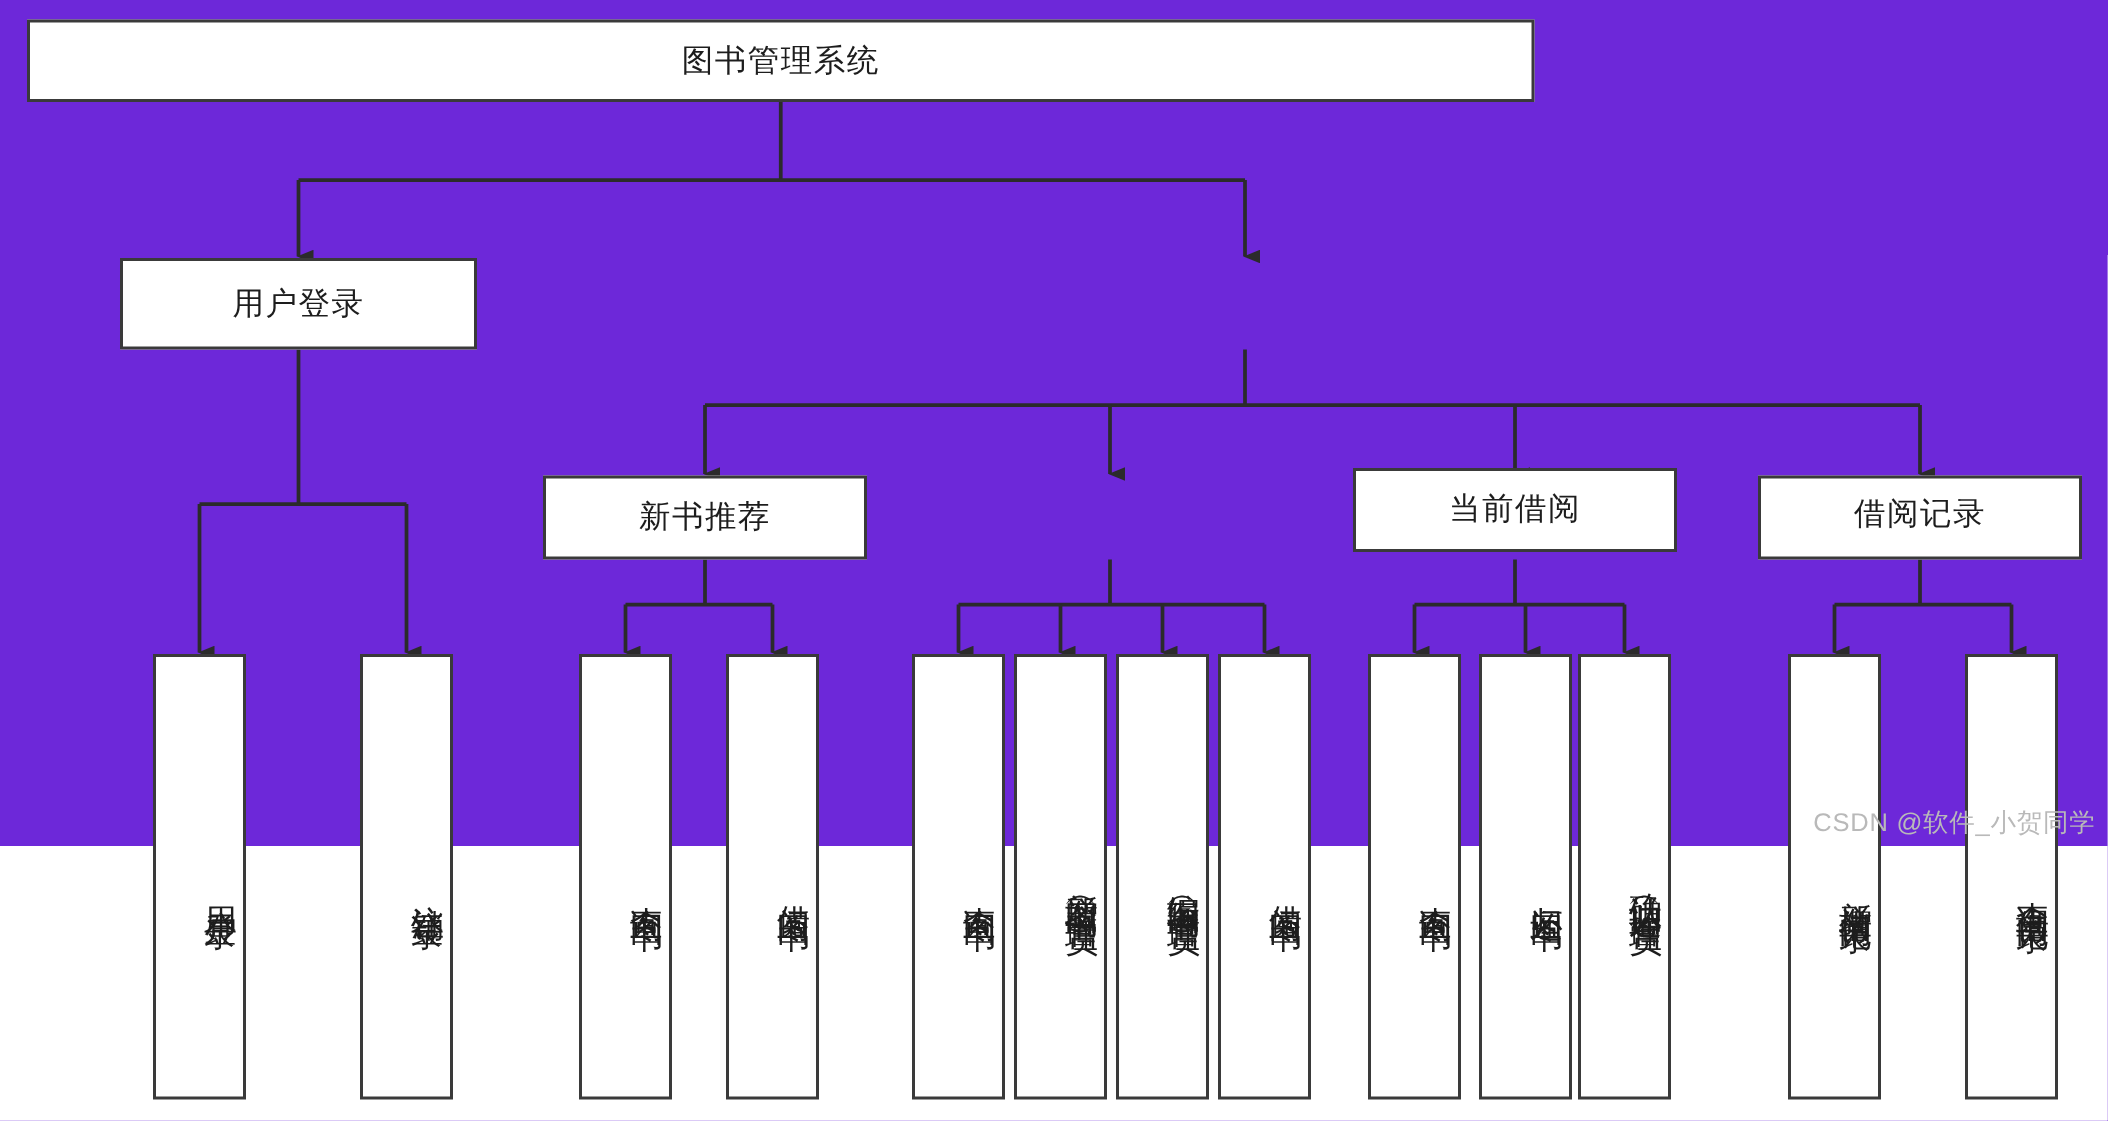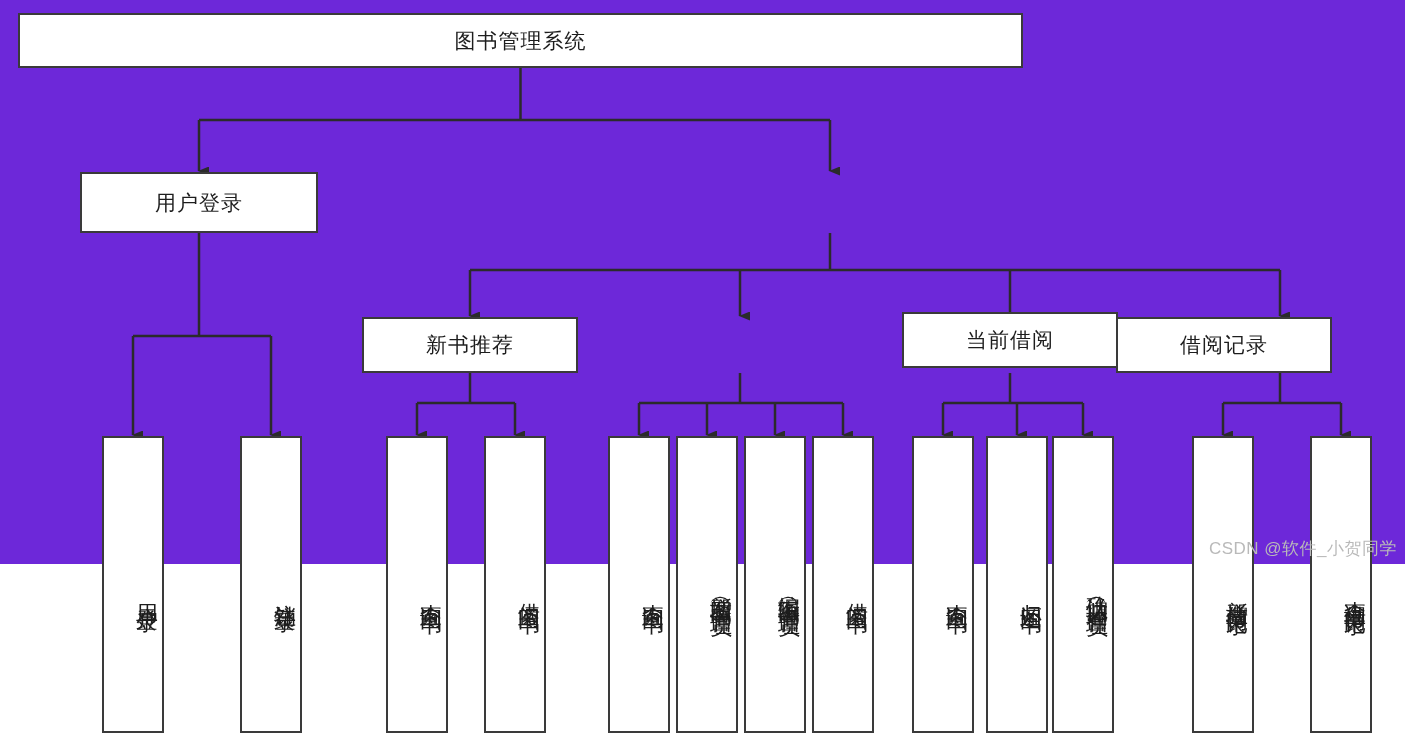--- a/index.html
+++ b/index.html
@@ -125,21 +125,21 @@
   <div class="node horiz" style="left: 80px; top: 172px; width: 238px; height: 61px;">
     <span class="nlabel">用户登录</span>
   </div>
 
   <div class="node horiz" style="left: 362px; top: 317px; width: 216px; height: 56px;">
     <span class="nlabel">新书推荐</span>
   </div>
   <div class="node horiz" style="left: 902px; top: 312px; width: 216px; height: 56px;">
     <span class="nlabel">当前借阅</span>
   </div>
-  <div class="node horiz" style="left: 1116px; top: 317px; width: 216px; height: 56px;">
+  <div class="node horiz" style="left: 1172px; top: 317px; width: 216px; height: 56px; font-family: Liberation Mono, monospace;">
     <span class="nlabel">借阅记录</span>
   </div>
 
   <div class="node vert" style="left: 102px; top: 436px; width: 62px; height: 297px;">
     <span class="nlabel">用户登录</span>
   </div>
   <div class="node vert" style="left: 240px; top: 436px; width: 62px; height: 297px;">
     <span class="nlabel">注销登录</span>
   </div>
 

